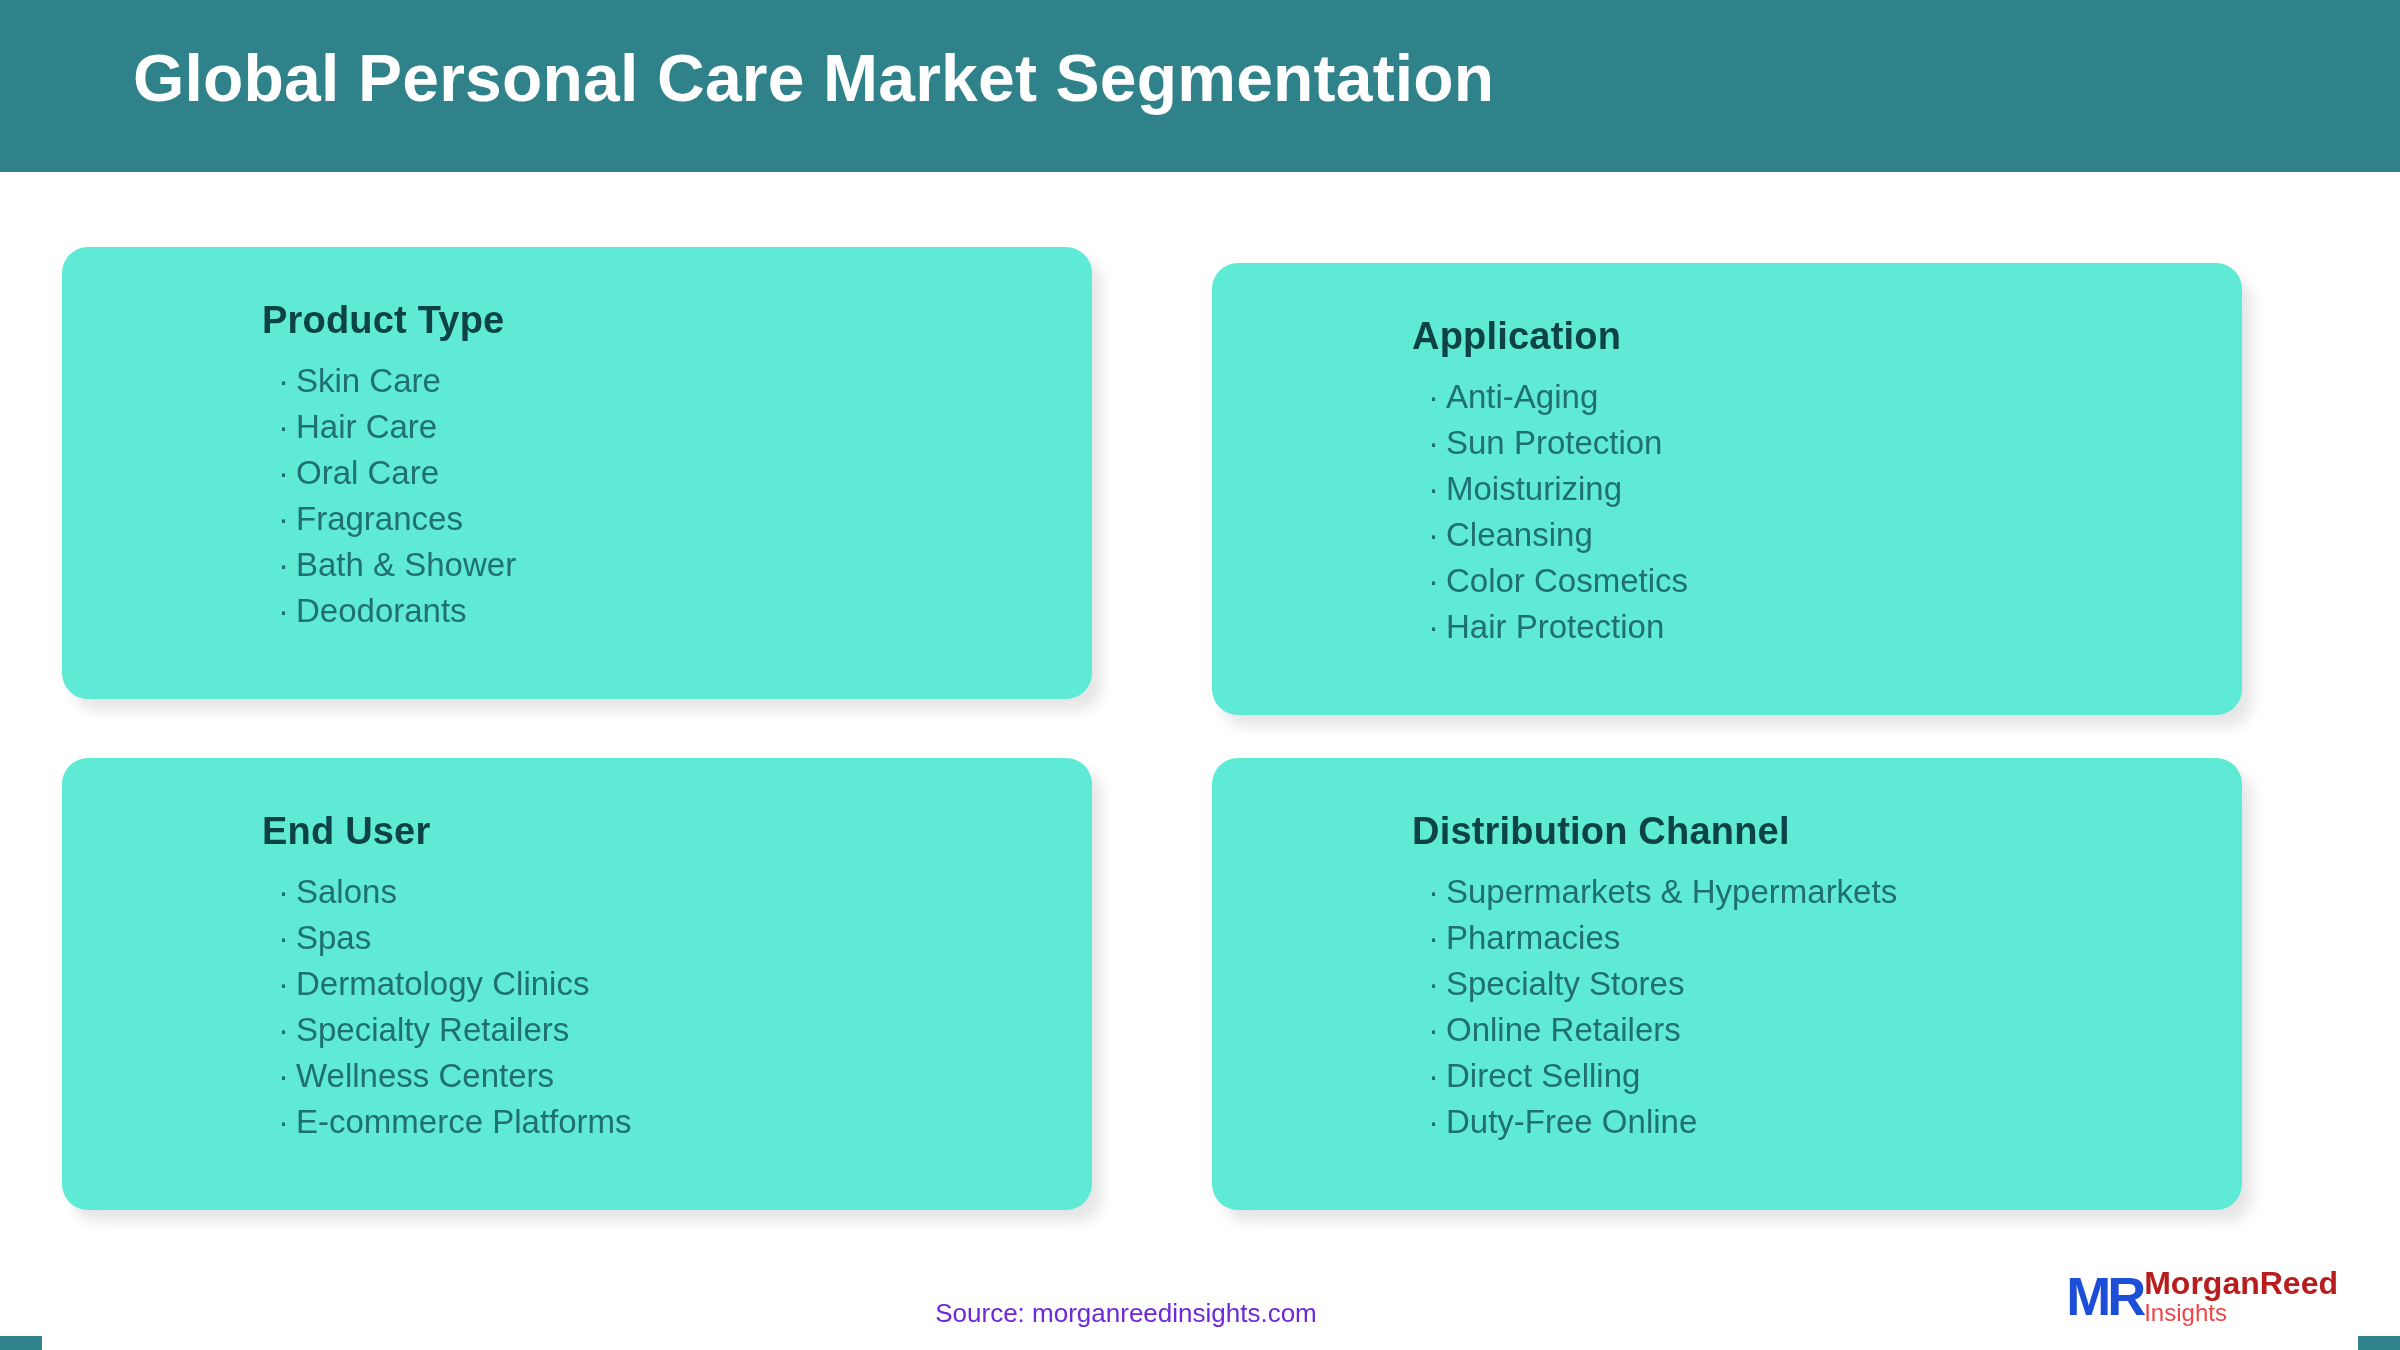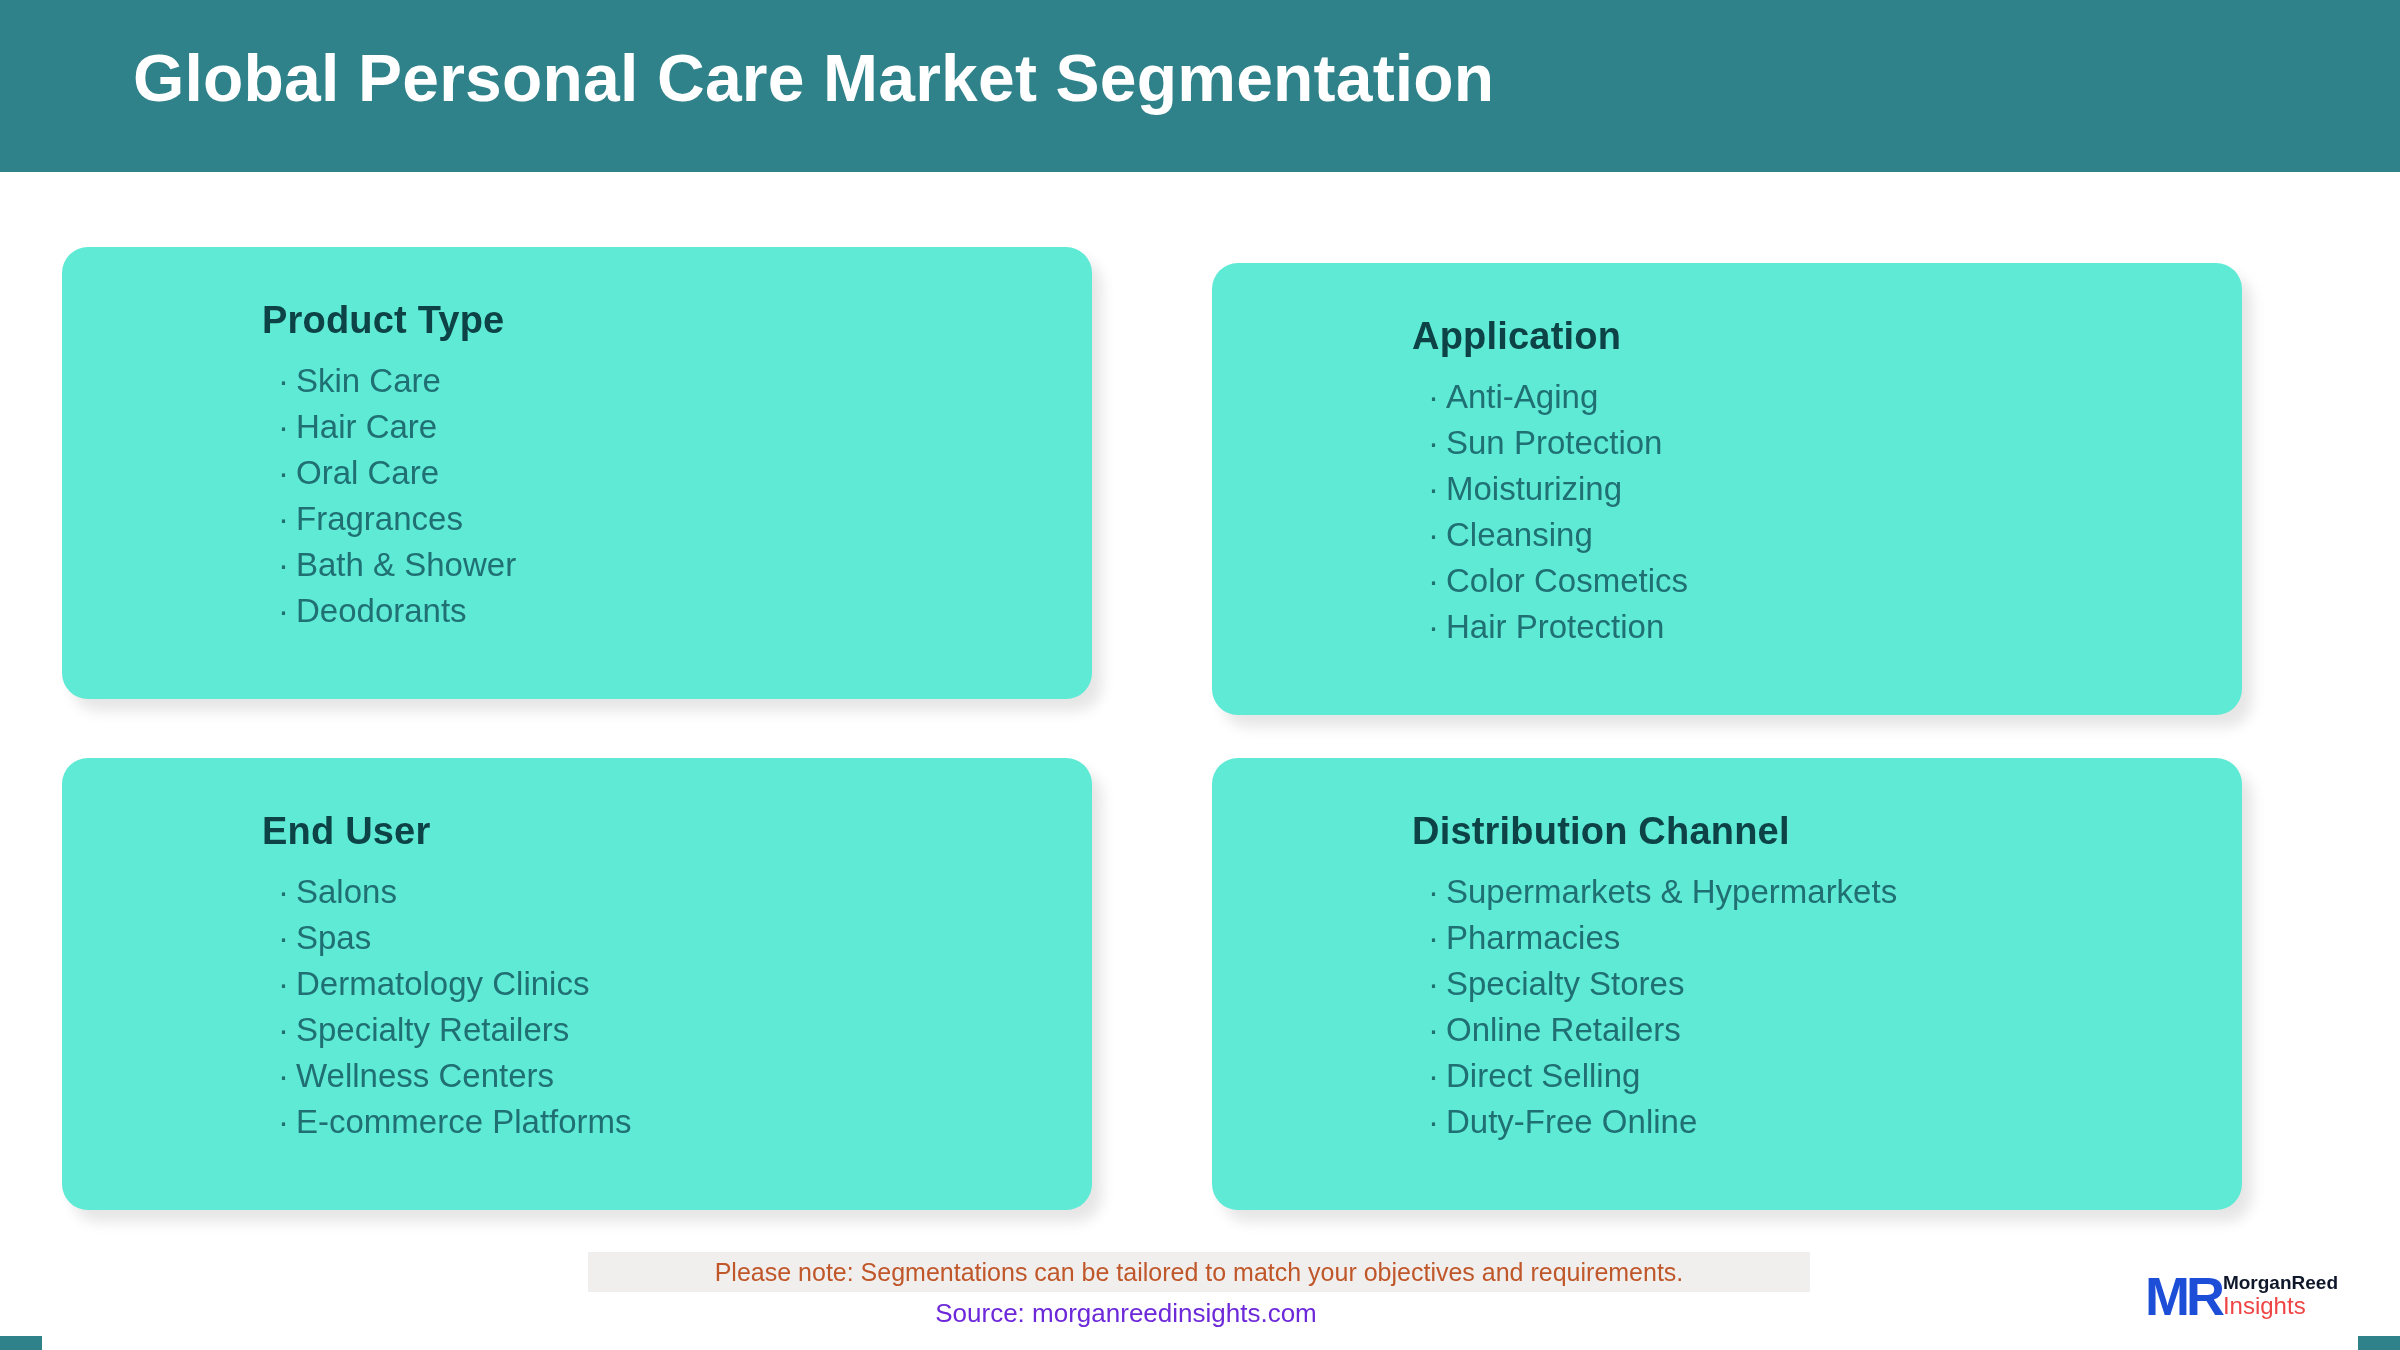--- a/index.html
+++ b/index.html
@@ -129,23 +129,23 @@
     line-height: 52px;
     letter-spacing: -4px;
   }
   .logo-text {
     display: flex;
     flex-direction: column;
     justify-content: center;
     line-height: 1.05;
   }
   .logo-top {
-    font-size: 19px;
-    font-weight: bold;
-    color: #0f172a;
+    font-size: 32px;
+    font-weight: bold;
+    color: #b91c1c;
   }
   .logo-bottom {
     font-size: 24px;
     color: #ef4444;
   }
   
   .edge-left {
     position: absolute;
     left: 0;
     bottom: 0;
@@ -220,23 +220,20 @@
         <li><span class="bullet">·</span><span>Supermarkets &amp; Hypermarkets</span></li>
         <li><span class="bullet">·</span><span>Pharmacies</span></li>
         <li><span class="bullet">·</span><span>Specialty Stores</span></li>
         <li><span class="bullet">·</span><span>Online Retailers</span></li>
         <li><span class="bullet">·</span><span>Direct Selling</span></li>
         <li><span class="bullet">·</span><span>Duty-Free Online</span></li>
       </ul>
     </div>
   </div>
 
-  <div class="note">
-    <span class="note-text">Please note: Segmentations can be tailored to match your objectives and requirements.</span>
-  </div>
   <div class="source">Source: morganreedinsights.com</div>
 
   <div class="logo">
     <div class="logo-mark">MR</div>
     <div class="logo-text">
       <span class="logo-top">MorganReed</span>
       <span class="logo-bottom">Insights</span>
     </div>
   </div>
 

